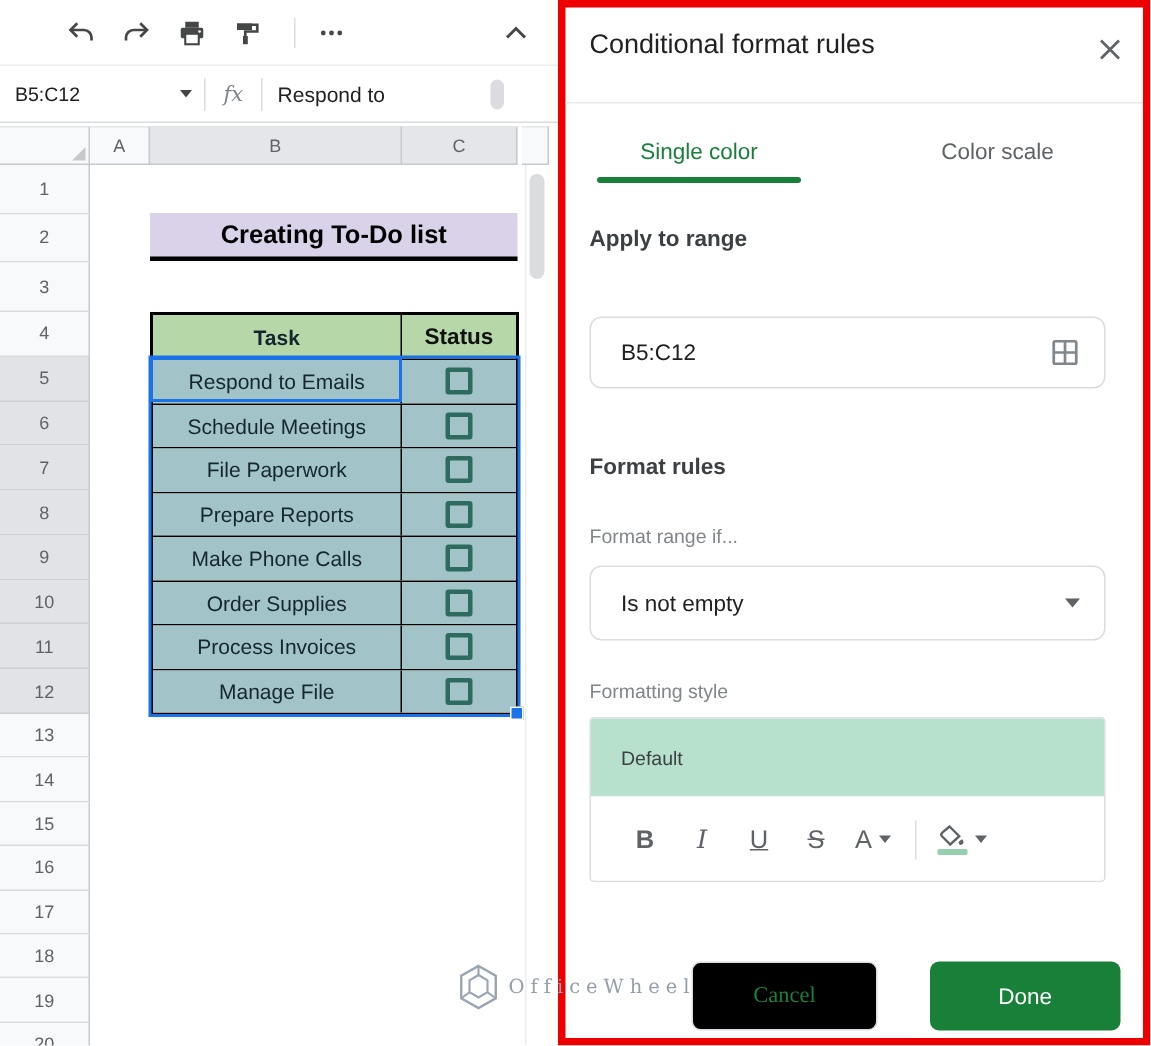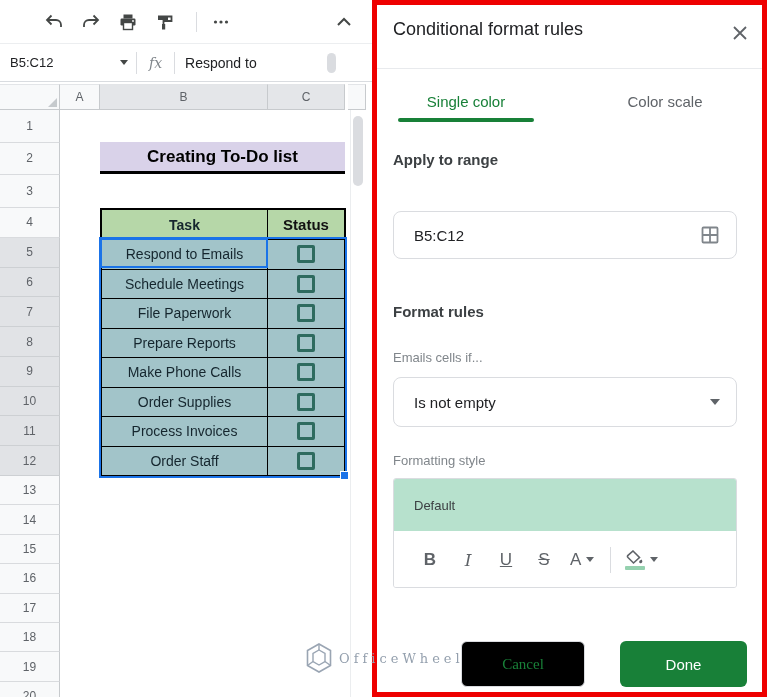--- a/index.html
+++ b/index.html
@@ -265,21 +265,21 @@
           <span class="checkbox"></span>
         </div>
     </div>
     <div class="t-row">
       <div class="cell-task">Process Invoices</div>
       <div class="cell-status">
           <span class="checkbox"></span>
         </div>
     </div>
     <div class="t-row">
-      <div class="cell-task">Order Staff</div>
+      <div class="cell-task">Manage File</div>
       <div class="cell-status">
           <span class="checkbox"></span>
         </div>
     </div>
   </div>
 
   <div class="range-border"></div>
   <div class="active-cell"></div>
   <div class="fill-handle"></div>
 
@@ -306,21 +306,21 @@
     <span class="field-text">B5:C12</span>
     <span class="field-icon-right">
       <svg width="20" height="20" viewBox="0 0 20 20">
         <rect x="2.5" y="2.5" width="15" height="15" rx="1" fill="none" stroke="#80868b" stroke-width="1.8"></rect>
         <path d="M10 2.5 V17.5 M2.5 10 H17.5" stroke="#80868b" stroke-width="1.8"></path>
       </svg>
     </span>
   </div>
 
   <div class="sec-label" style="top:298px">Format rules</div>
-  <div class="sub-label" style="top:345px">Emails cells if...</div>
+  <div class="sub-label" style="top:345px">Format range if...</div>
   <div class="field-box" style="top:372px; height:50px">
     <span class="field-text">Is not empty</span>
     <span class="field-icon-right">
         <span class="dd-caret"></span>
       </span>
   </div>
 
   <div class="sub-label" style="top:448px">Formatting style</div>
   <div class="style-box">
     <div class="style-preview">Default</div>

